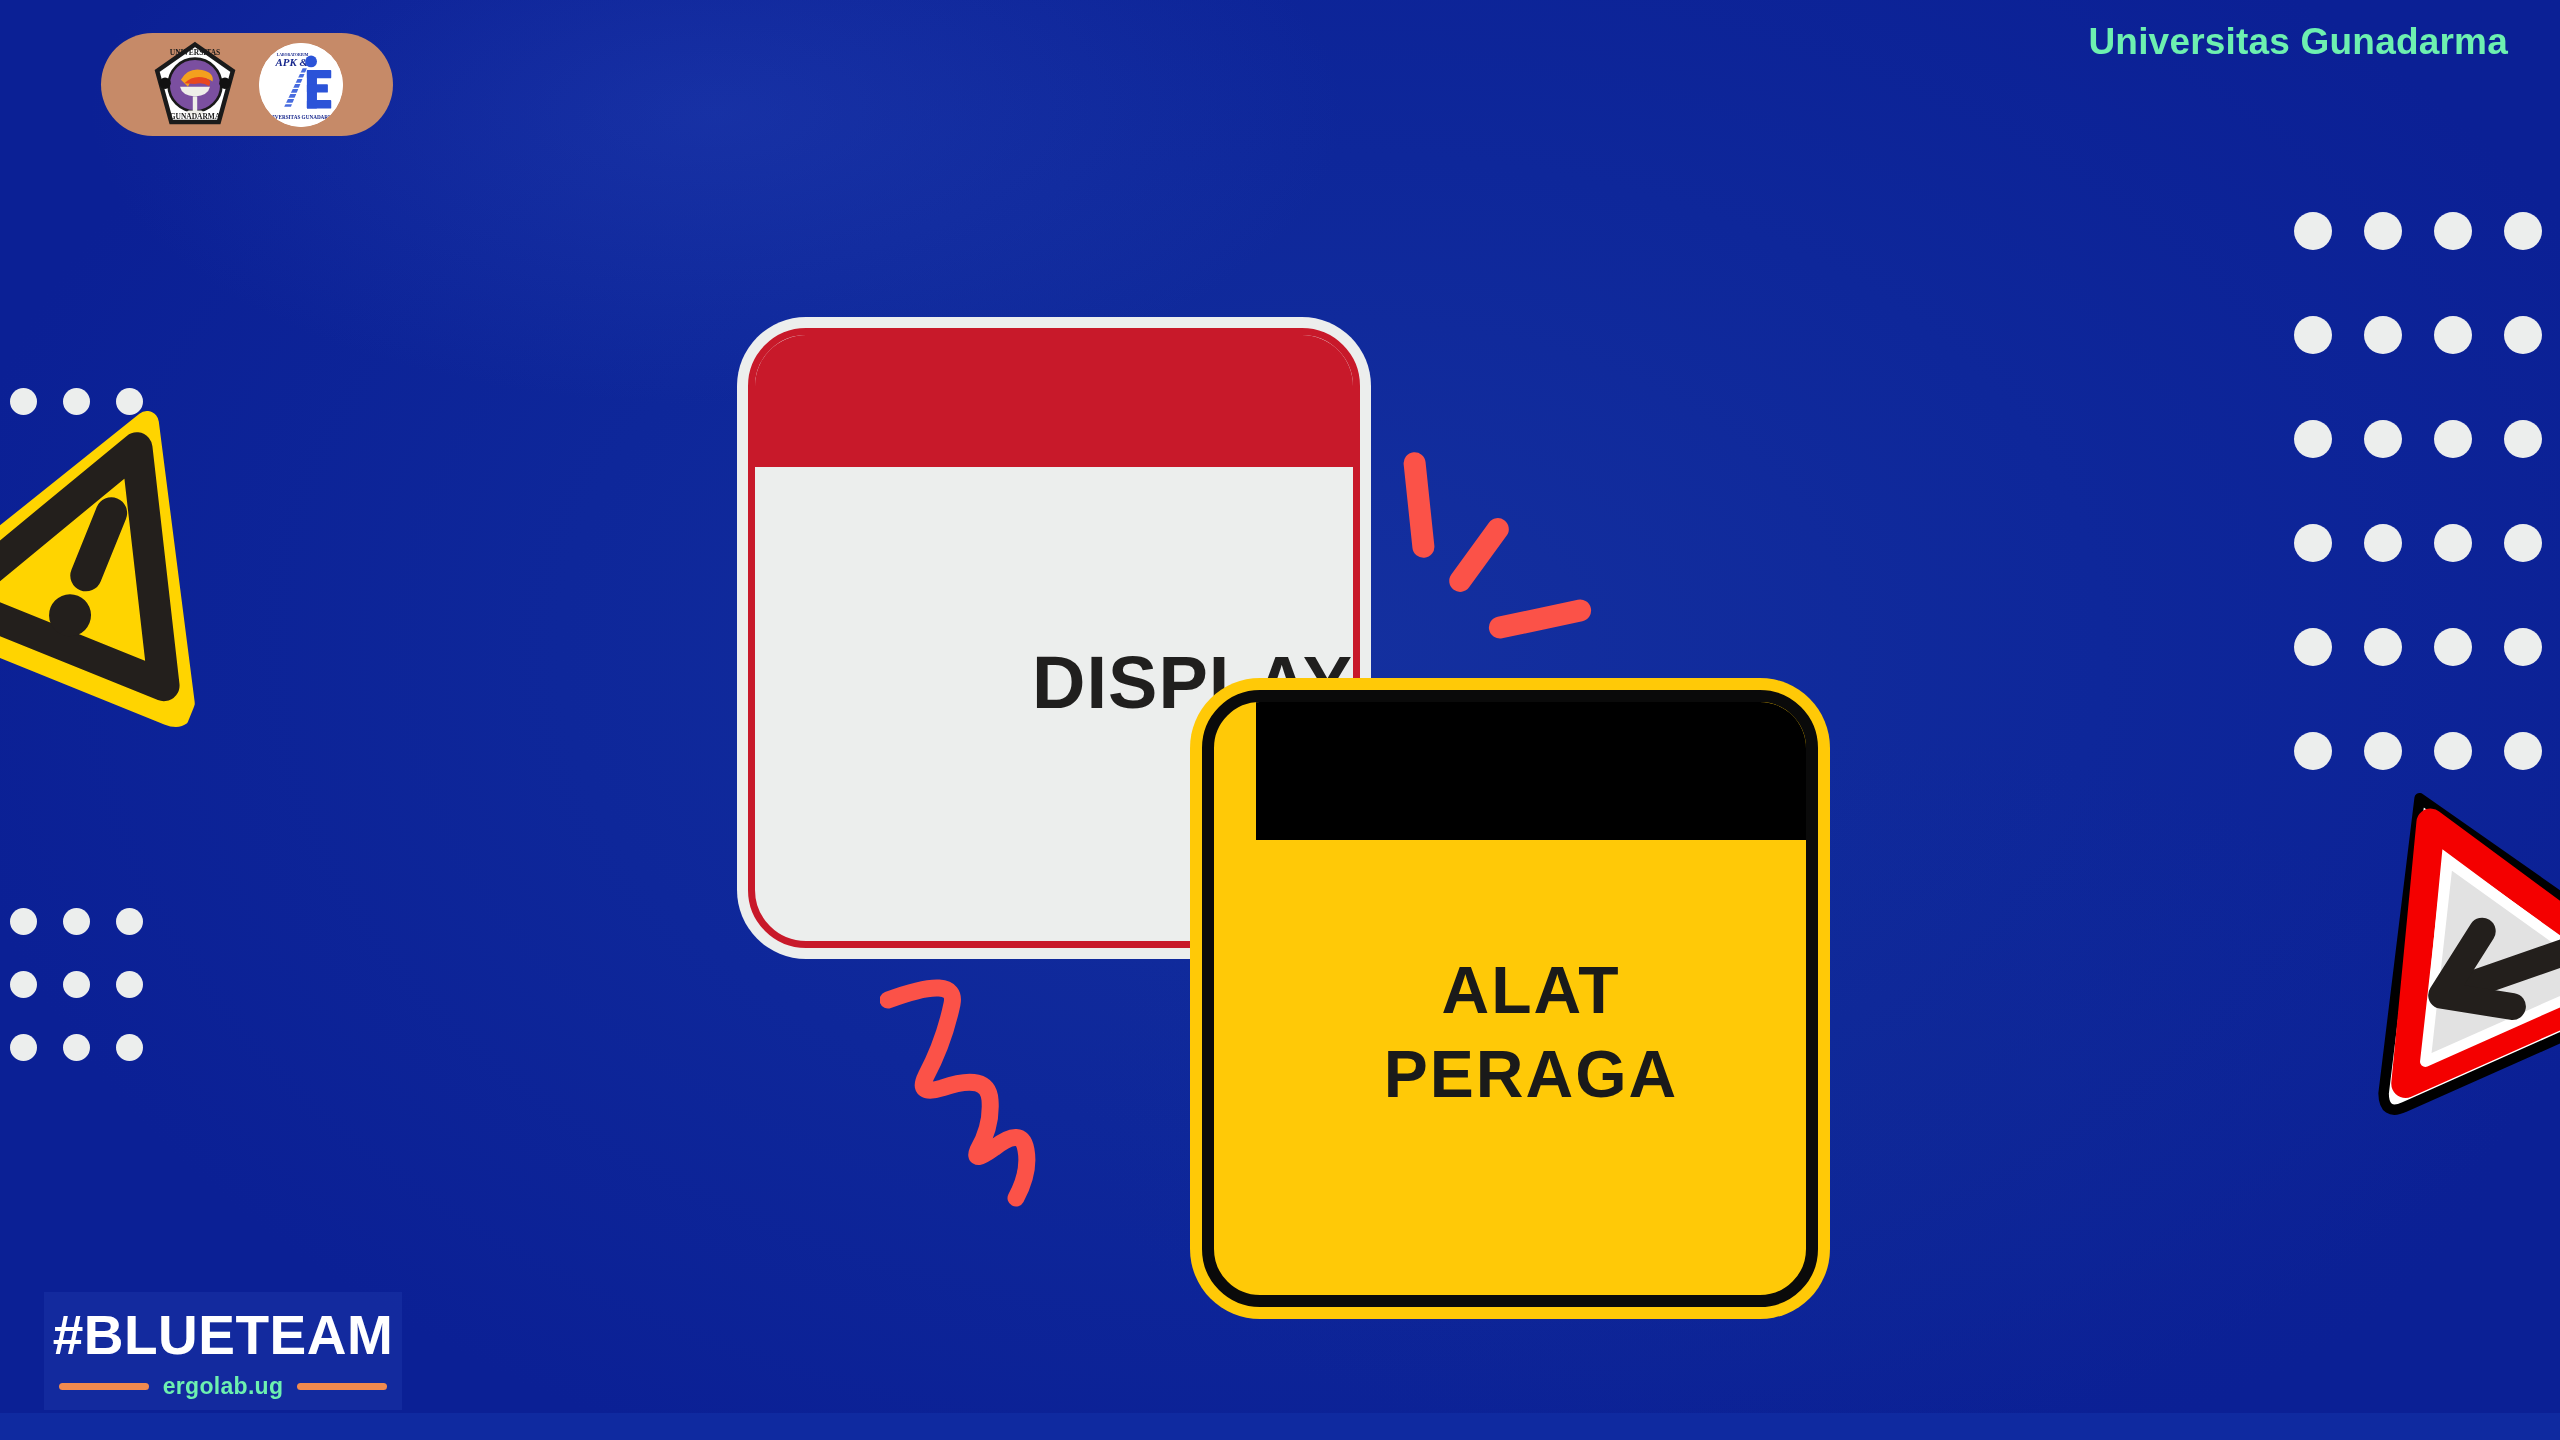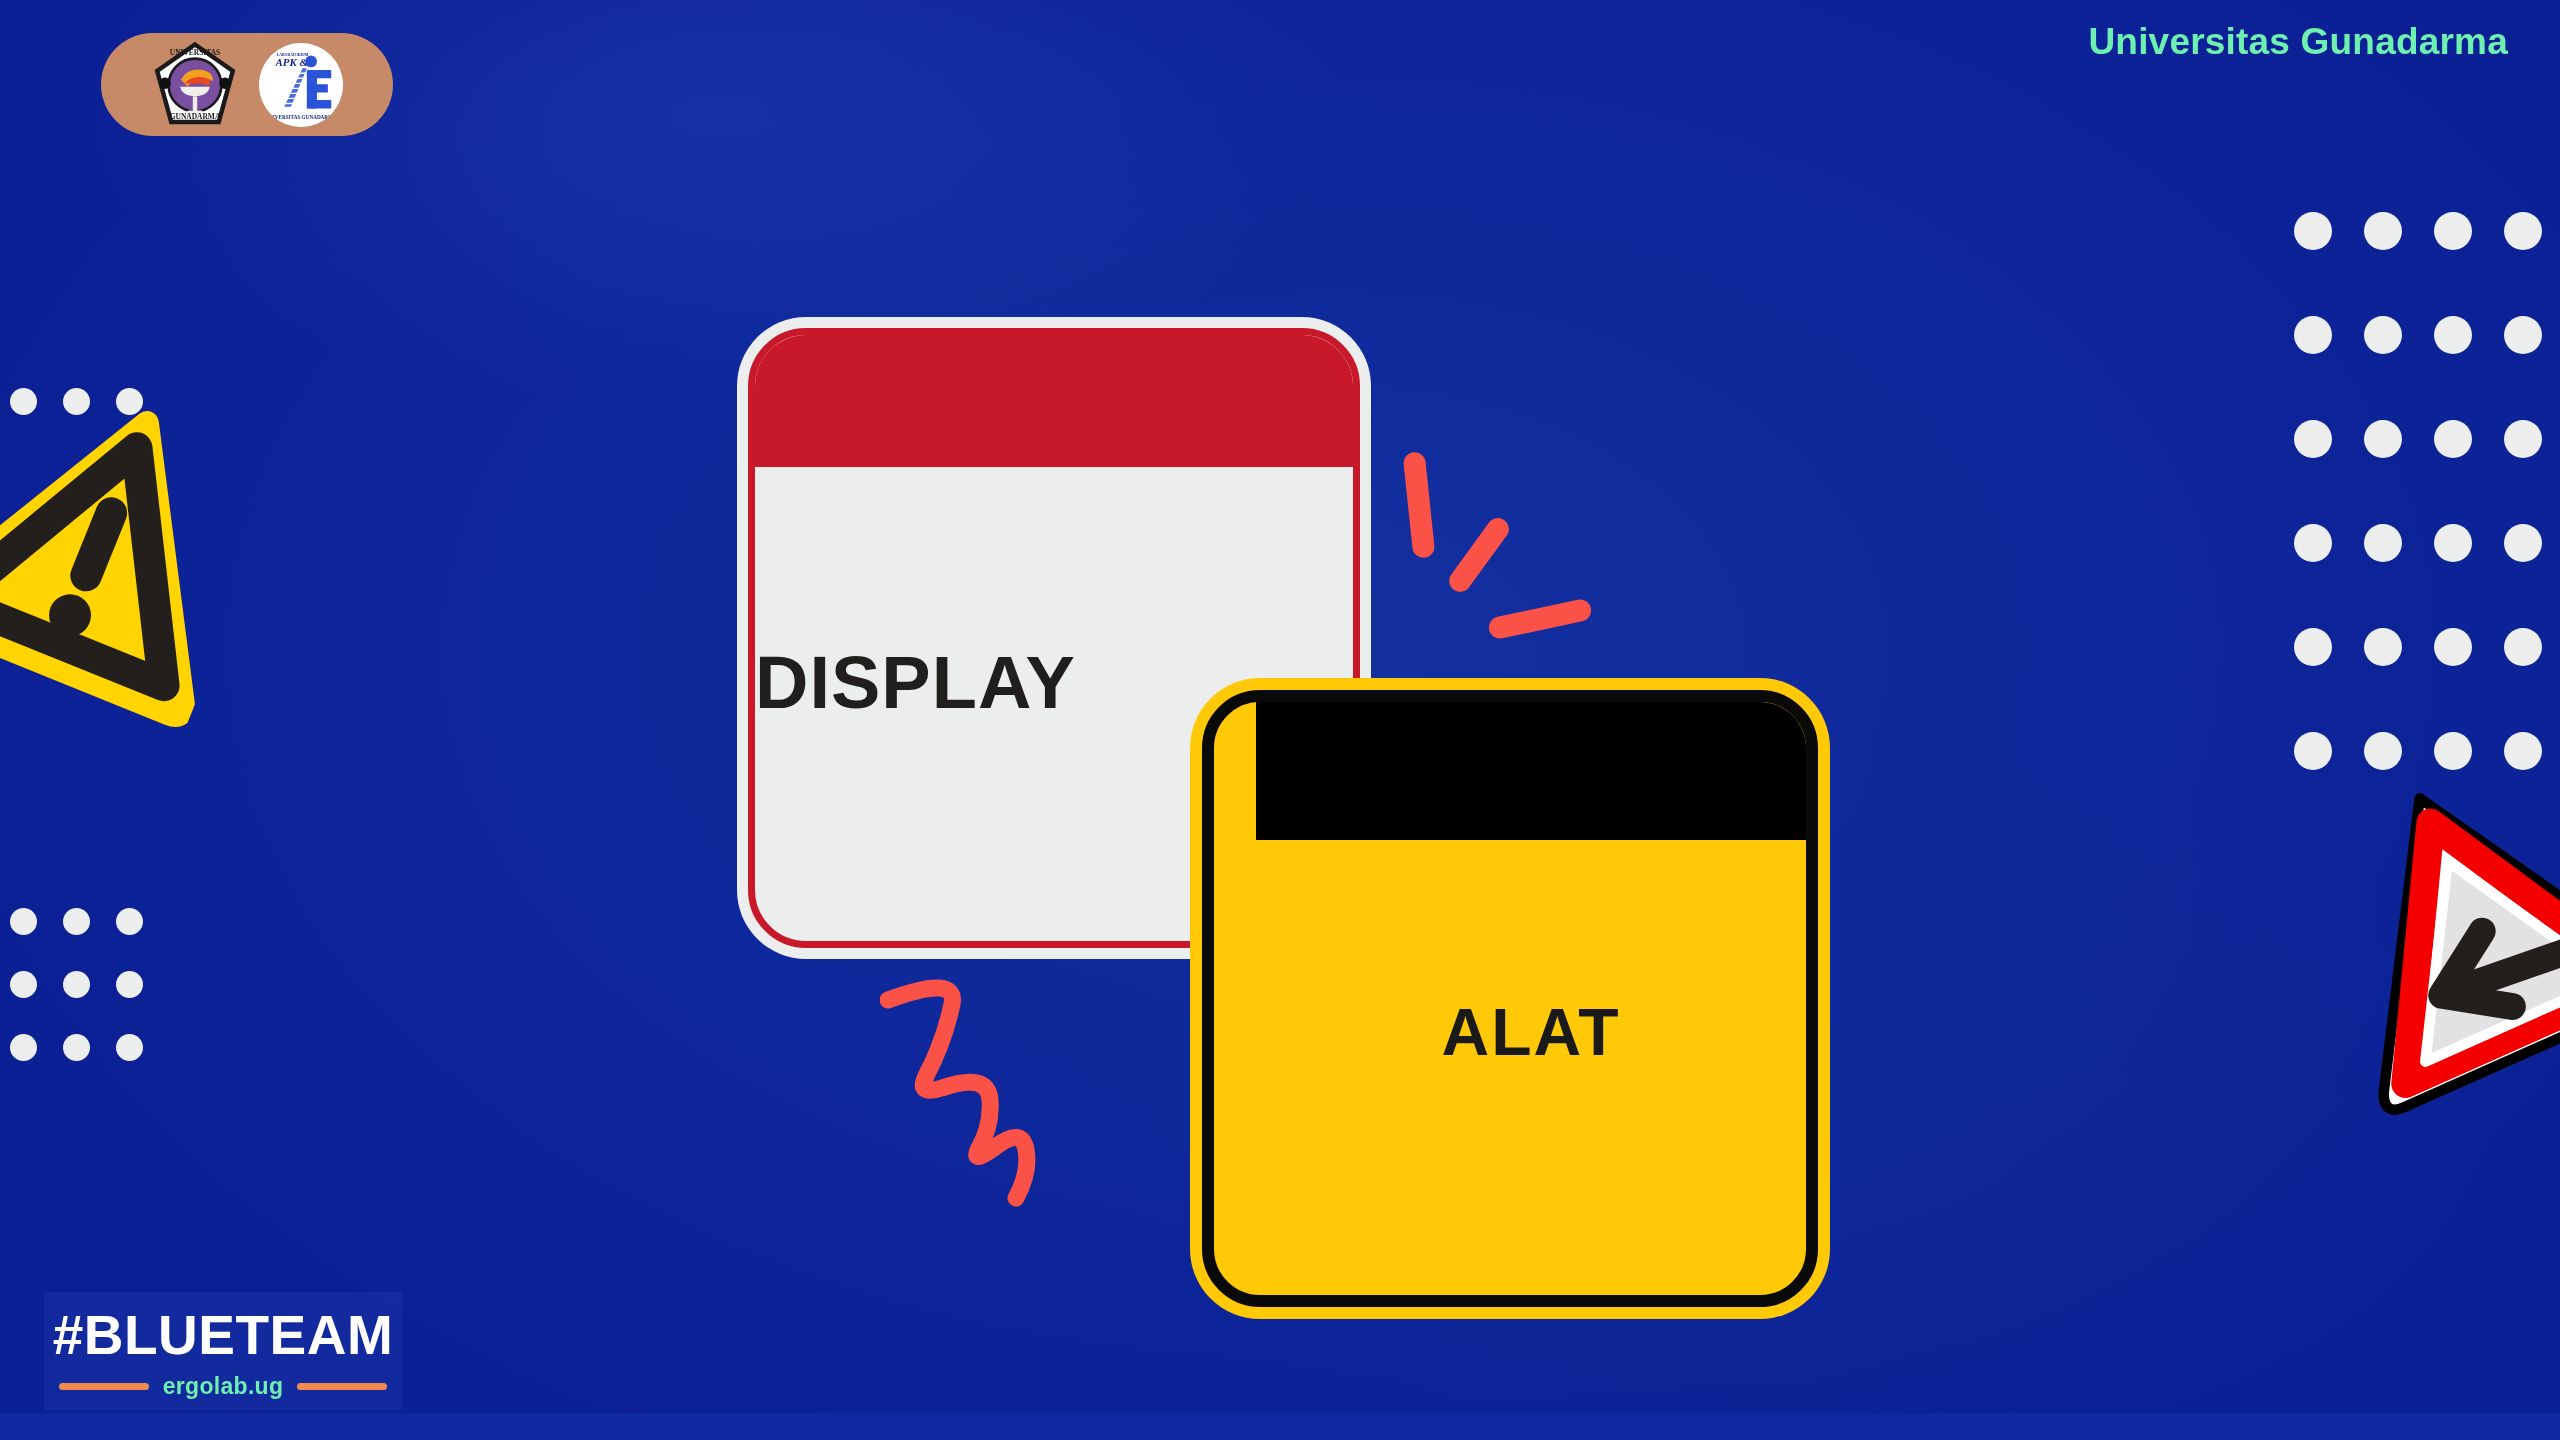--- a/index.html
+++ b/index.html
@@ -59,21 +59,21 @@
   .card-display {
     left:748px; top:328px; width:612px; height:620px;
     background:#eceeed;
     border-radius:58px;
     box-shadow:0 0 0 11px #eceeed;
     border:7px solid #c8192a;
     overflow:hidden;
     display:flex; flex-direction:column;
   }
   .card-display .band { height:132px; background:#c8192a; flex:0 0 auto; }
-  .card-display .body { flex:1; display:flex; align-items:center; justify-content:flex-start;
+  .card-display .body { flex:1; display:flex; align-items:center; justify-content:flex-end;
                         padding-bottom:44px; }
   .card-display .label {
     font-size:74px; font-weight:800; color:#201f1e; letter-spacing:1px;
   }
 
   .card-alat {
     left:1202px; top:690px; width:616px; height:617px;
     background:#ffc907;
     border-radius:58px;
     box-shadow:0 0 0 12px #ffc907;
@@ -262,20 +262,21 @@
     <svg viewBox="0 0 260 260" width="260" height="260">
       <path d="M8 40 Q78 14 72 44 Q64 82 46 116 Q36 136 62 128 Q108 112 110 140
                Q112 166 98 190 Q92 204 114 188 Q142 166 146 190 Q150 212 136 238" fill="none" stroke="#fb5248" stroke-width="17" stroke-linecap="round" stroke-linejoin="round"></path>
     </svg>
   </div>
 
   <div class="card card-alat">
     <div class="band"></div>
     <div class="body">
       <span class="label">ALAT</span>
+      <span class="label">PERAGA</span>
     </div>
   </div>
 
   <div class="footer">
     <div class="tag">#BLUETEAM</div>
     <div class="sub-row">
       <span class="rule"></span>
       <span class="site">ergolab.ug</span>
       <span class="rule"></span>
     </div>

